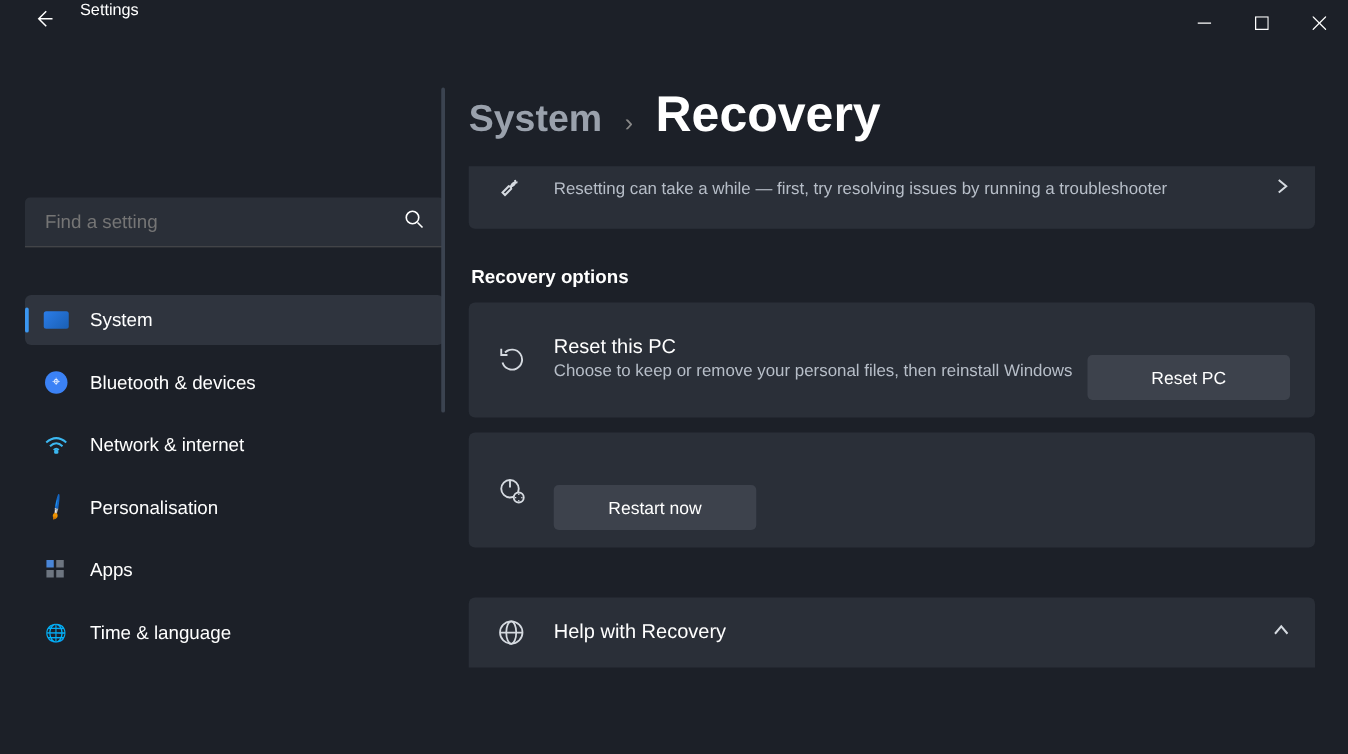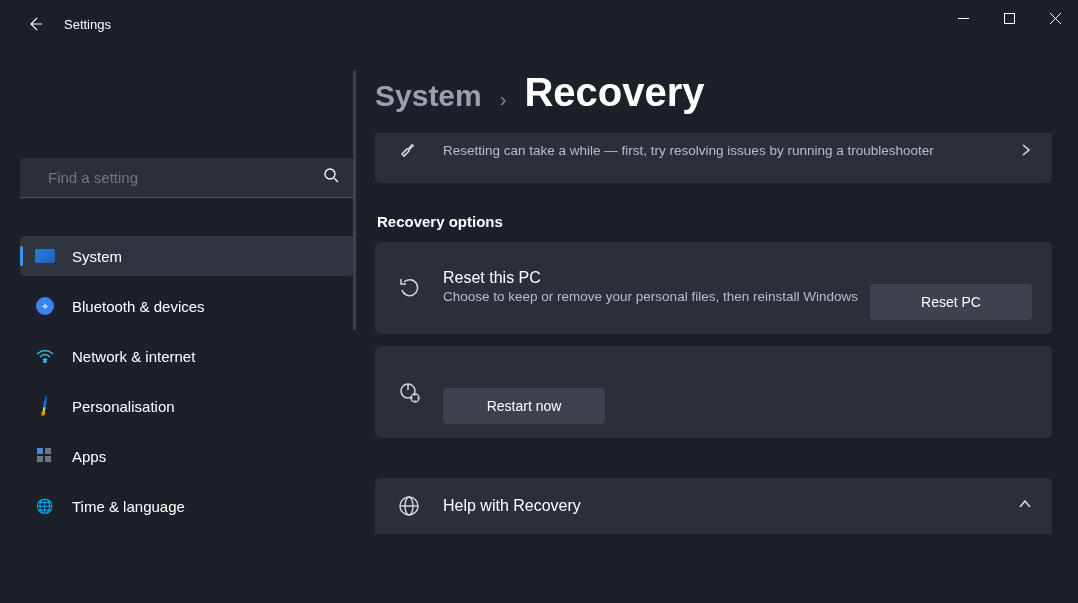--- a/index.html
+++ b/index.html
@@ -1,28 +1,28 @@
 <!DOCTYPE html>
 <html><head>
 <meta charset="utf-8">
 <style>
   * { box-sizing: border-box; margin: 0; padding: 0; font-family: "Segoe UI", -apple-system, sans-serif; }
   body { background: #1c2028; color: #fff; width: 1078px; height: 603px; overflow: hidden; position: relative; }
   
-  .titlebar { height: 48px; display: flex; align-items: center; padding-left: 20px; }
+  .titlebar { height: 48px; display: flex; align-items: flex-start; padding-left: 20px; }
   .back-btn { width: 30px; height: 30px; display: flex; align-items: center; justify-content: center; cursor: pointer; }
   .title { margin-left: 14px; font-size: 13px; font-weight: 400; }
   .win-controls { position: absolute; top: 0; right: 0; display: flex; }
   .win-btn { width: 46px; height: 36px; display: flex; align-items: center; justify-content: center; cursor: pointer; }
   
   .layout { display: flex; height: calc(100% - 48px); }
   .sidebar { width: 375px; padding: 0 20px; position: relative; }
   .user-fade { height: 110px; }
   .search-box { width: 335px; height: 40px; background: #2a2f38; border-bottom: 1px solid #555; border-radius: 4px 4px 0 0; display: flex; align-items: center; padding: 0 16px; margin-bottom: 38px; }
-  .search-box input { flex: 1; background: transparent; border: none; outline: none; color: #eab308; font-size: 15px; margin-left: 12px; }
+  .search-box input { flex: 1; background: transparent; border: none; outline: none; color: #eab308; font-size: 15px; }
   .search-icon { color: #fff; }
   
   .nav { width: 335px; }
   .nav-item { height: 40px; display: flex; align-items: center; padding-left: 14px; border-radius: 5px; cursor: pointer; position: relative; margin-bottom: 10px; }
   .nav-item.active { background: #2f343e; }
   .nav-item.active::before { content: ""; position: absolute; left: 0; top: 10px; width: 3px; height: 20px; background: #3b97f1; border-radius: 2px; }
   .nav-icon { width: 22px; height: 22px; margin-right: 16px; display: flex; align-items: center; justify-content: center; font-size: 14px; }
   .nav-label { font-size: 15px; }
   
   .ic-system { background: linear-gradient(135deg,#2b7de9,#1a5fb4); border-radius: 2px; width: 20px; height: 14px; }

